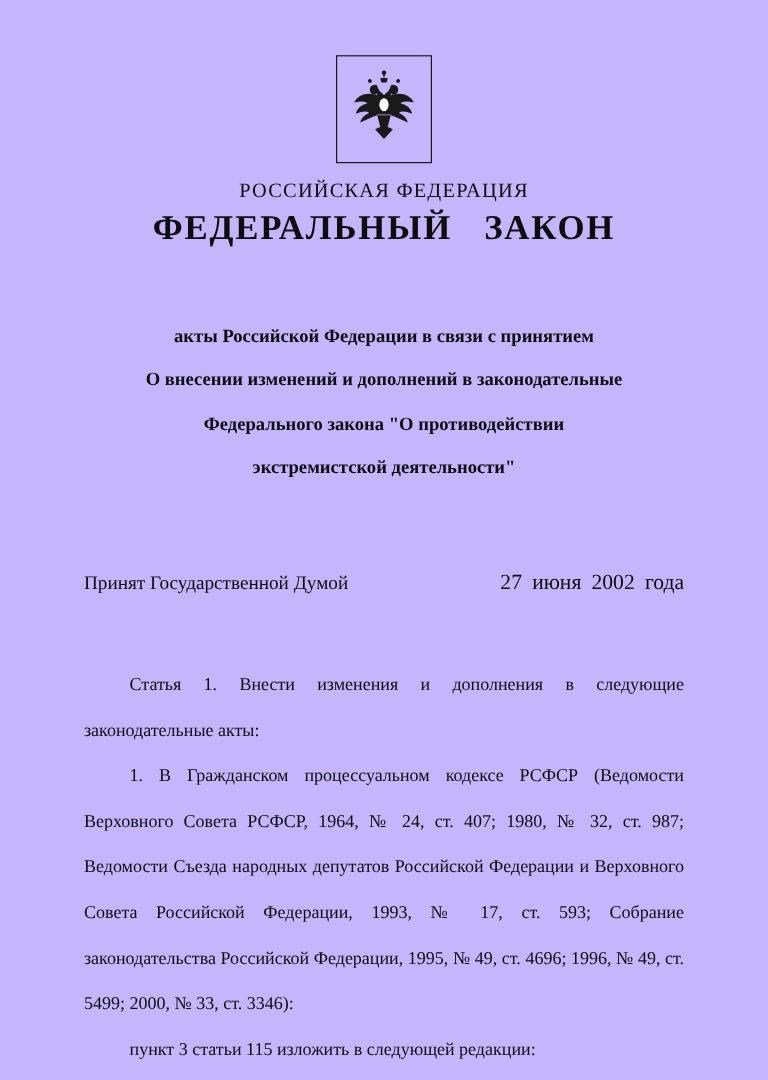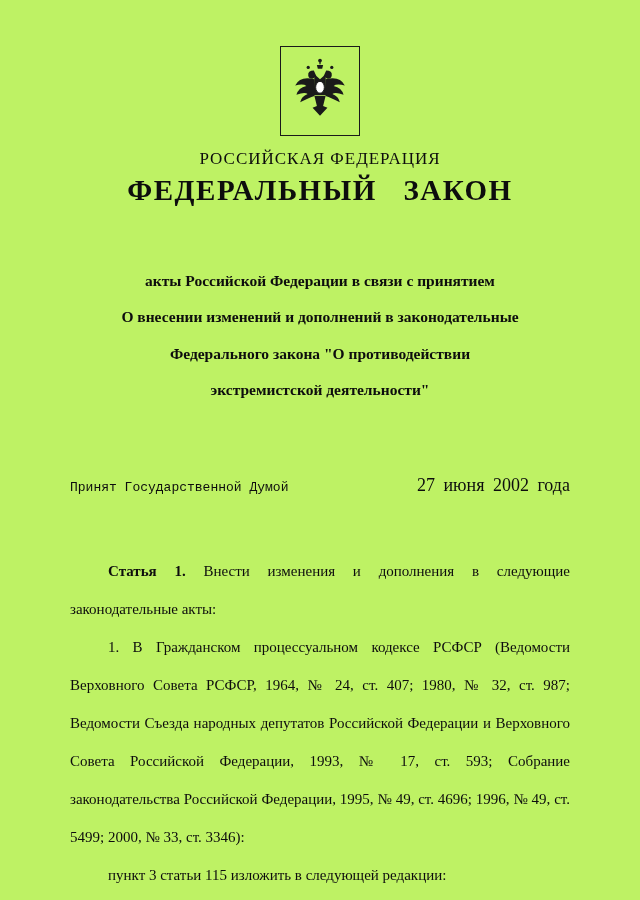--- a/index.html
+++ b/index.html
@@ -9,21 +9,21 @@
     height: 900px;
     overflow: hidden;
     font-family: "Liberation Serif", serif;
     color: #0d0d0d;
   }
   .page {
     width: 640px;
     height: 900px;
     padding: 46px 70px 0 70px;
     overflow: hidden;
-    background: #bef264;
+    background: #c4b5fd;
   }
   .emblem-box {
     width: 80px;
     height: 90px;
     margin: 0 auto;
     border: 1.5px solid #1a1a1a;
     display: flex;
     align-items: center;
     justify-content: center;
   }
@@ -52,38 +52,38 @@
     margin-top: 62px;
     font-size: 14px;
   }
   .adoption-row {
     display: flex;
     justify-content: space-between;
     align-items: baseline;
     line-height: 1.65;
   }
   .adoption-label {
-    font-family: Liberation Mono, monospace;
-    font-size: 13px;
+    font-family: Liberation Serif, serif;
+    font-size: 16px;
   }
   .adoption-date {
     font-family: "Liberation Serif", serif;
     font-size: 18px;
     word-spacing: 4px;
   }
   .body-text {
     margin-top: 52px;
     font-size: 15px;
     line-height: 38px;
     text-align: justify;
   }
   .para {
     text-indent: 38px;
   }
-  .lead-bold { font-weight: bold; }
+  .lead-bold { font-weight: normal; }
 </style>
 </head>
 <body>
 
 <div class="page">
 
   <div class="emblem-box">
     <svg viewBox="0 0 100 110" width="62" height="74" aria-hidden="true">
       <g fill="#1a1a1a">
 

